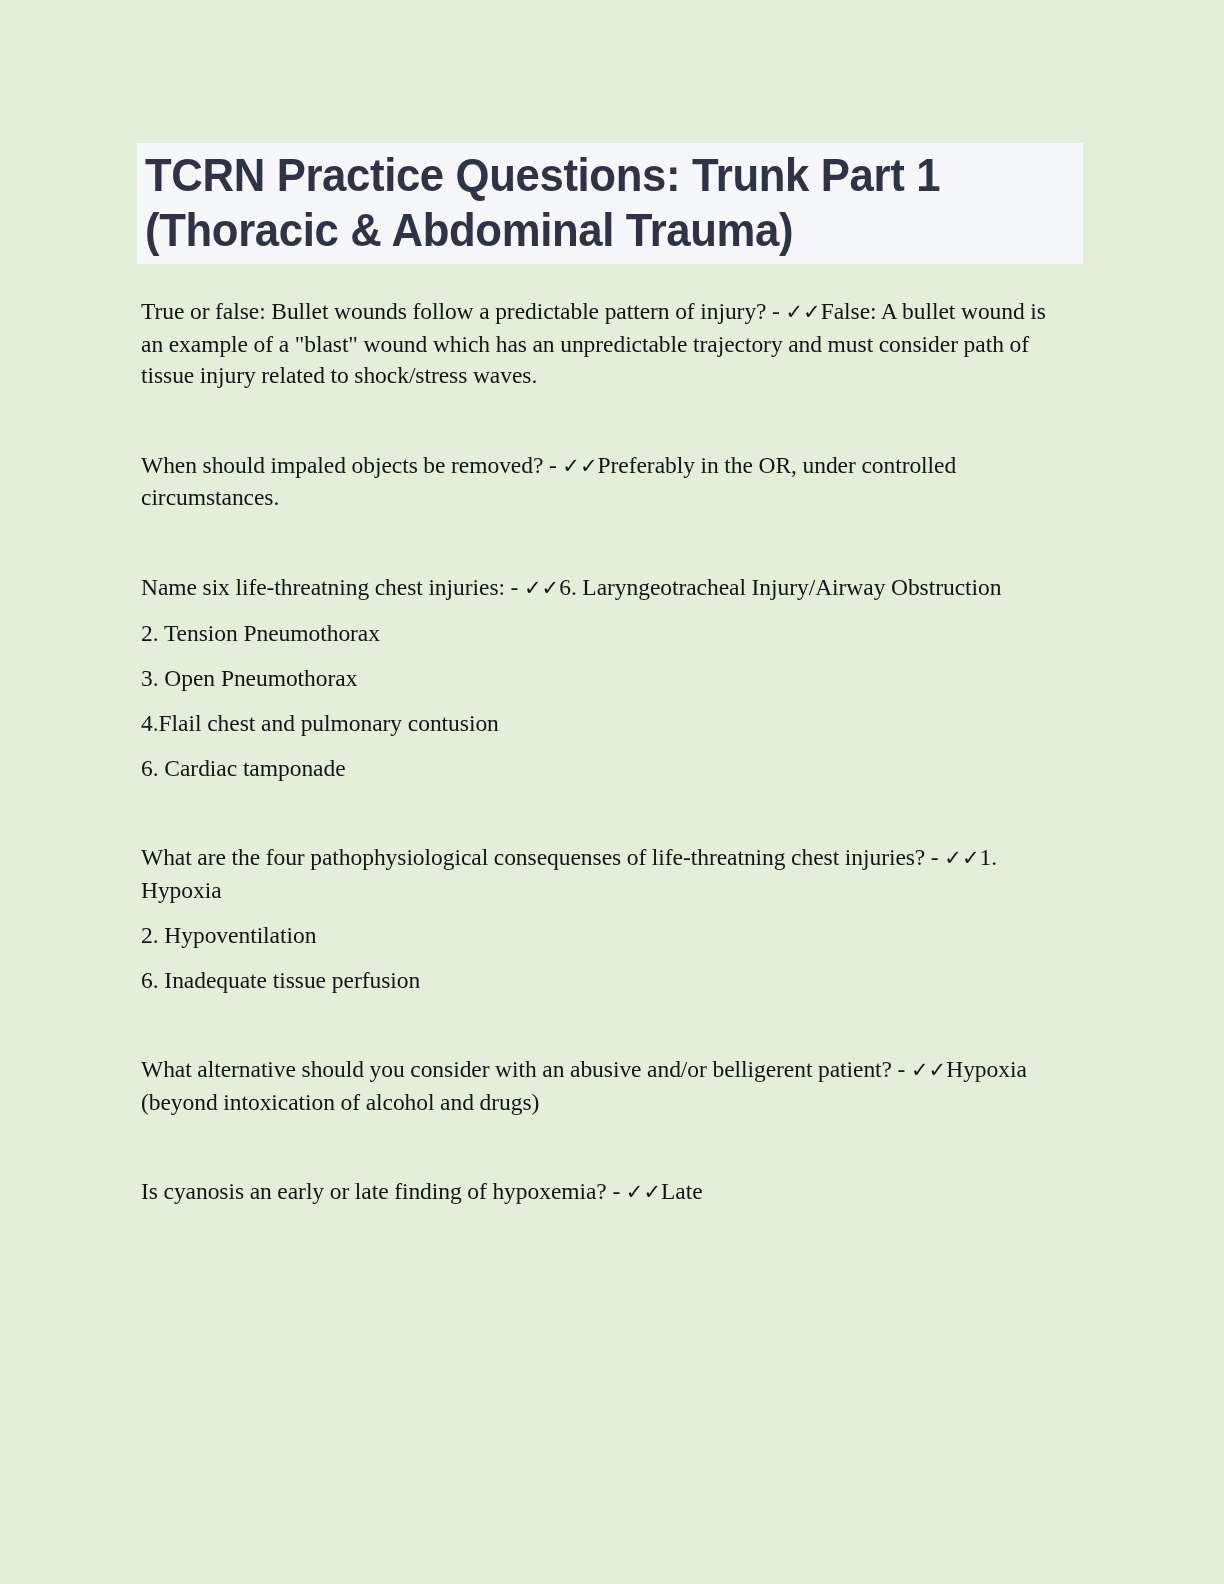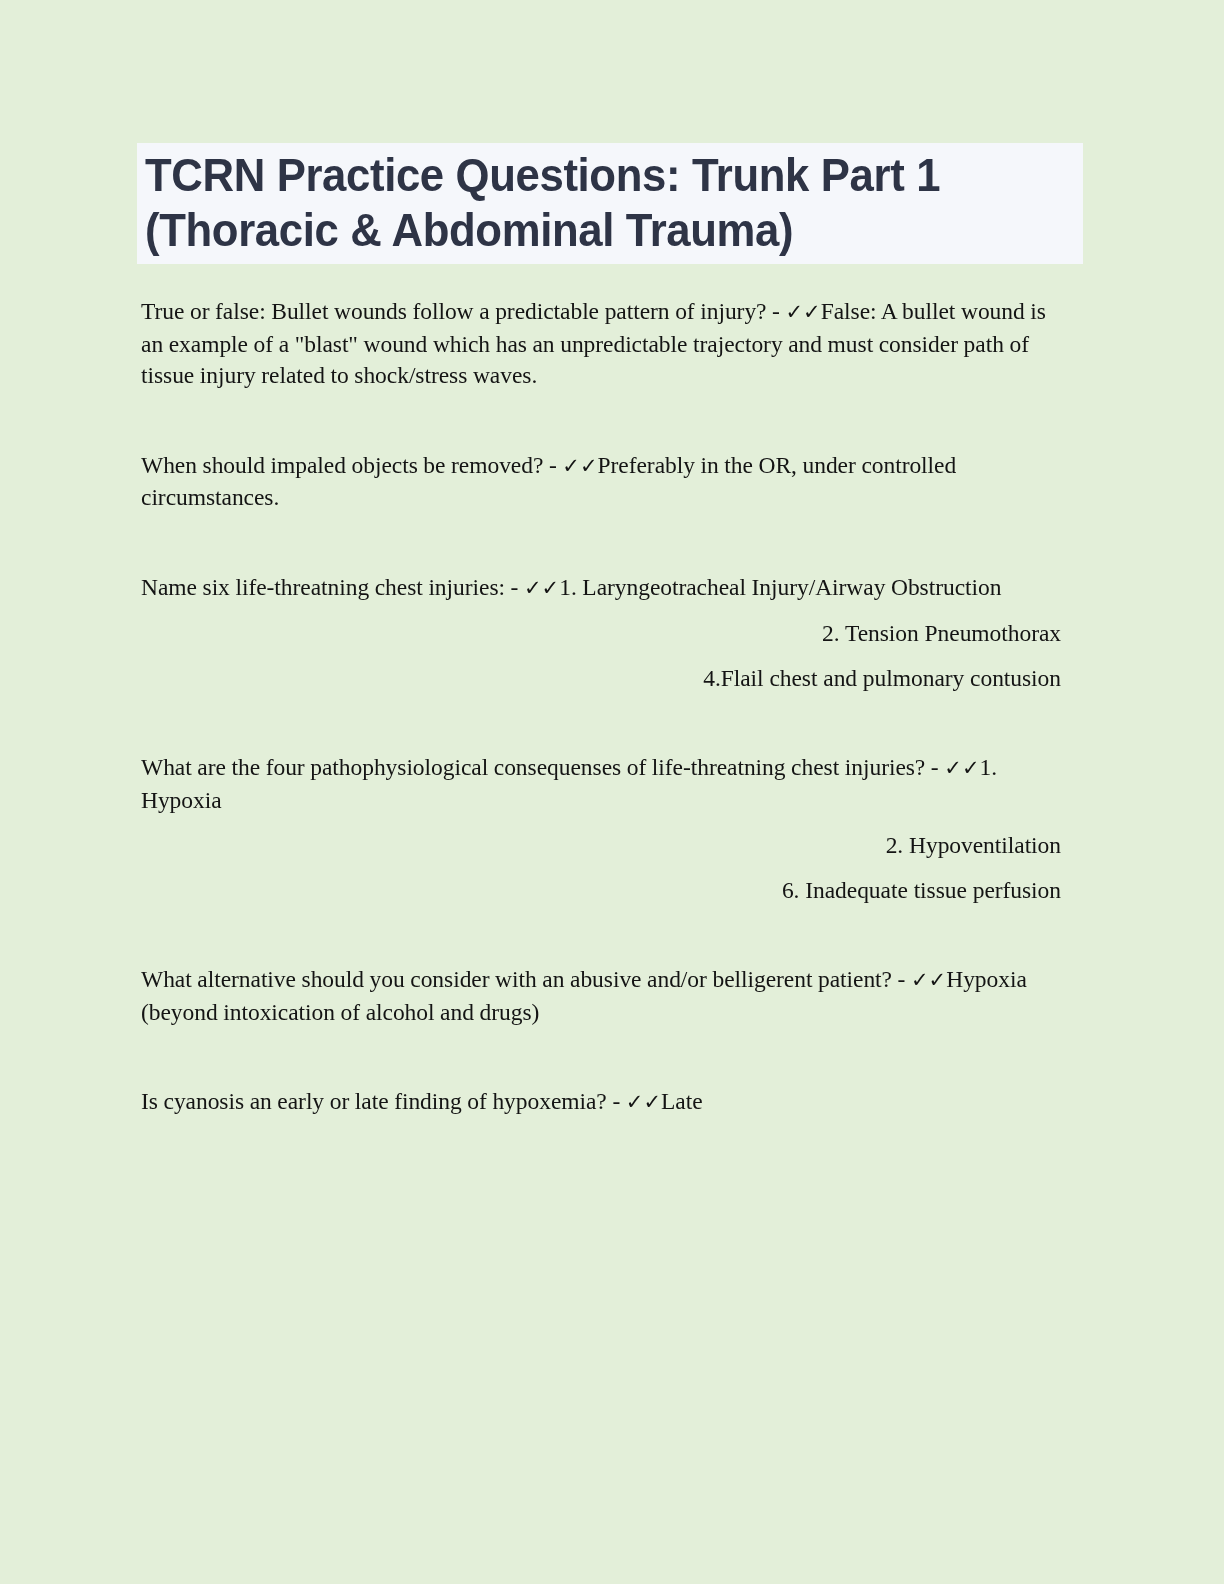--- a/index.html
+++ b/index.html
@@ -68,21 +68,20 @@
     text-align: left;
     letter-spacing: -0.05px;
     word-spacing: -0.2px;
   }
 
   .qa-list-item {
     margin: 13.5px 0 0 0;
     font-size: 23.5px;
     line-height: 31.5px;
     letter-spacing: -0.05px;
-    text-align: right;
   }
 
   .check {
     font-family: "DejaVu Sans", sans-serif;
     font-weight: 700;
     font-size: 21px;
     letter-spacing: 0px;
   }
 </style>
 </head>
@@ -96,23 +95,25 @@
   </div>
 
   <div class="content">
       <div class="qa-block">
         <p class="qa-line"><span>True or false: Bullet wounds follow a predictable pattern of injury? - </span><span class="check">✓✓</span><span>False: A bullet wound is an example of a "blast" wound which has an unpredictable trajectory and must consider path of tissue injury related to shock/stress waves.</span></p>
       </div>
       <div class="qa-block">
         <p class="qa-line"><span>When should impaled objects be removed? - </span><span class="check">✓✓</span><span>Preferably in the OR, under controlled circumstances.</span></p>
       </div>
       <div class="qa-block">
-        <p class="qa-line"><span>Name six life-threatning chest injuries: - </span><span class="check">✓✓</span><span>1. Laryngeotracheal Injury/Airway Obstruction</span></p>
+        <p class="qa-line"><span>Name six life-threatning chest injuries: - </span><span class="check">✓✓</span><span>6. Laryngeotracheal Injury/Airway Obstruction</span></p>
         <p class="qa-list-item">2. Tension Pneumothorax</p>
+        <p class="qa-list-item">3. Open Pneumothorax</p>
         <p class="qa-list-item">4.Flail chest and pulmonary contusion</p>
+        <p class="qa-list-item">6. Cardiac tamponade</p>
       </div>
       <div class="qa-block">
         <p class="qa-line"><span>What are the four pathophysiological consequenses of life-threatning chest injuries? - </span><span class="check">✓✓</span><span>1. Hypoxia</span></p>
         <p class="qa-list-item">2. Hypoventilation</p>
         <p class="qa-list-item">6. Inadequate tissue perfusion</p>
       </div>
       <div class="qa-block">
         <p class="qa-line"><span>What alternative should you consider with an abusive and/or belligerent patient? - </span><span class="check">✓✓</span><span>Hypoxia (beyond intoxication of alcohol and drugs)</span></p>
       </div>
       <div class="qa-block">

